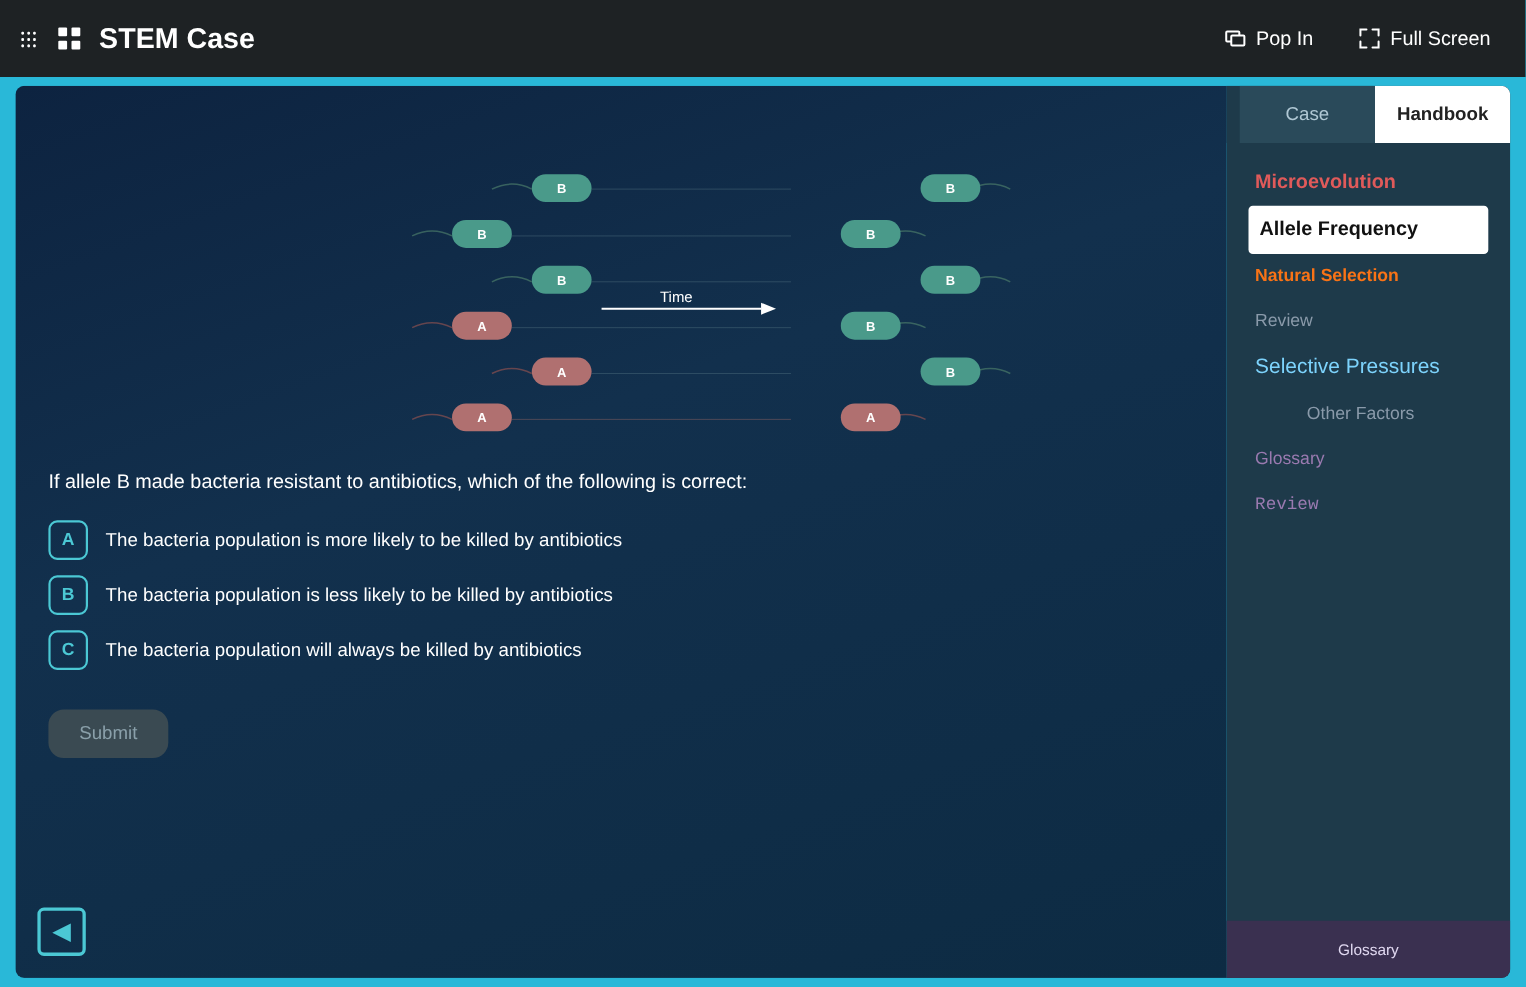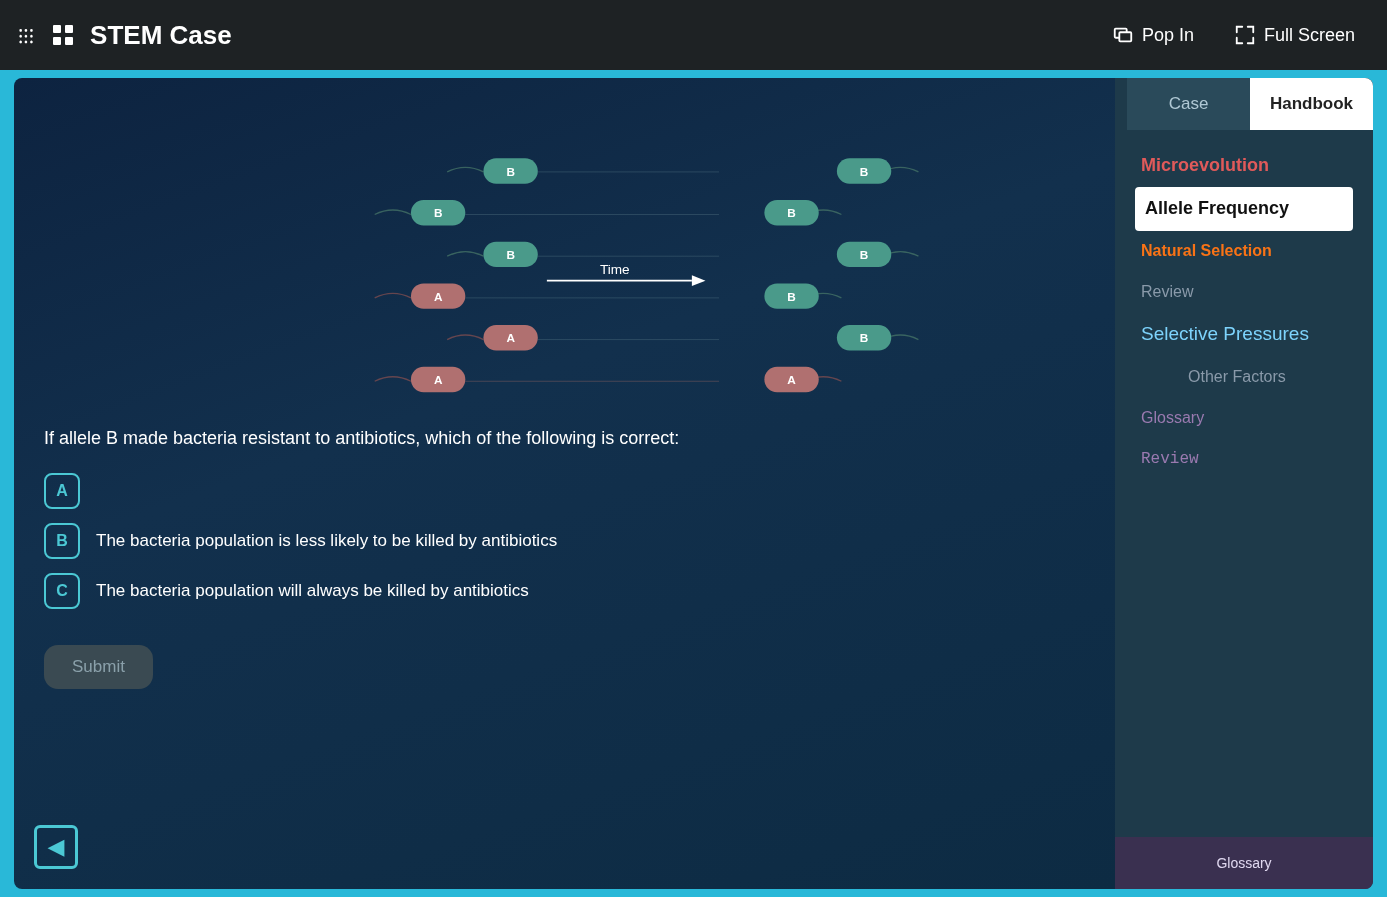--- a/index.html
+++ b/index.html
@@ -334,20 +334,21 @@
         <rect x="670" y="280" width="60" height="28" rx="14" fill="#b07070"></rect>
         <text x="700" y="299" text-anchor="middle" fill="white" font-size="13" font-weight="bold">A</text>
       </svg>
     </div>
 
     <p class="question-text">If allele B made bacteria resistant to antibiotics, which of the following is correct:</p>
 
     <div class="options-list">
       <div class="option-item">
         <div class="option-badge">A</div>
+        <span class="option-text">The bacteria population is more likely to be killed by antibiotics</span>
       </div>
       <div class="option-item">
         <div class="option-badge">B</div>
         <span class="option-text">The bacteria population is less likely to be killed by antibiotics</span>
       </div>
       <div class="option-item">
         <div class="option-badge">C</div>
         <span class="option-text">The bacteria population will always be killed by antibiotics</span>
       </div>
     </div>

